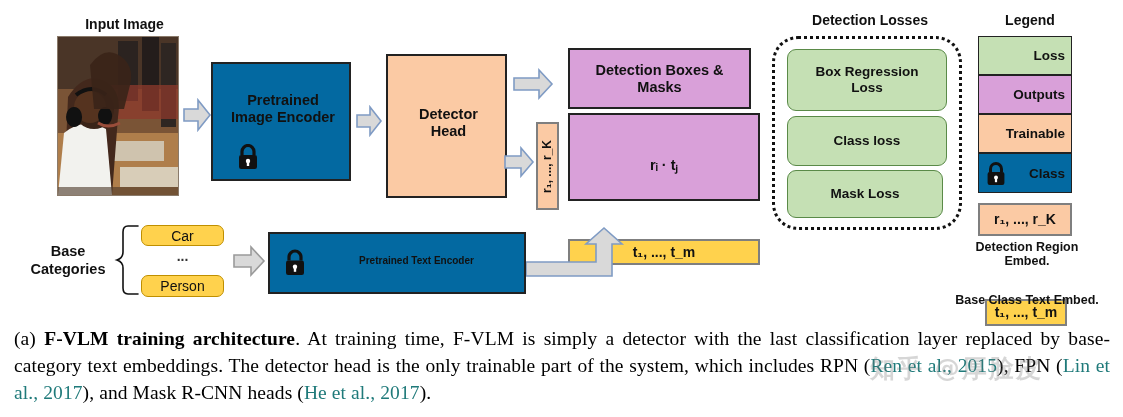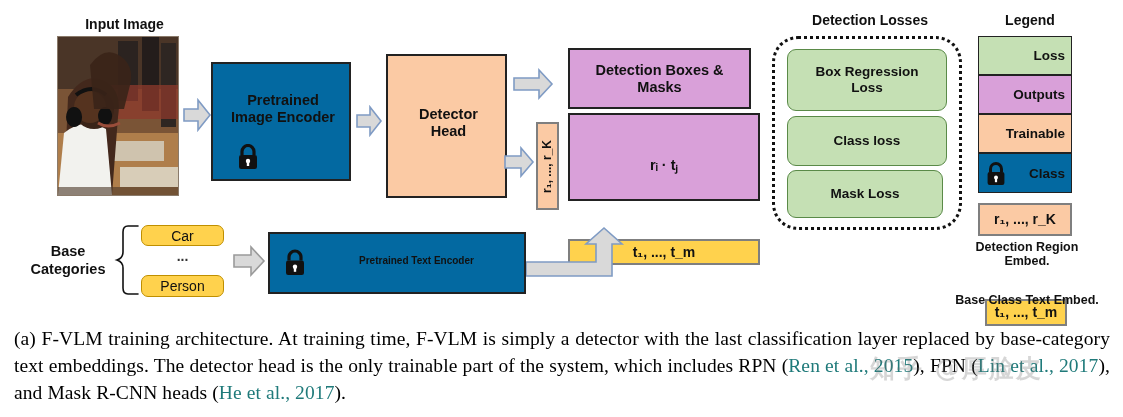--- a/index.html
+++ b/index.html
@@ -41,21 +41,21 @@
 
   
   .legrow{box-sizing:border-box;border:1.5px solid #222;display:flex;align-items:center;
           justify-content:flex-end;font-weight:bold;font-size:13.5px;padding-right:6px;}
 
   .smallcap{font-weight:bold;font-size:12.5px;text-align:center;}
 
   
   .caption{font-family:"Liberation Serif", serif;font-size:19.5px;color:#000;
            line-height:27px;letter-spacing:0.1px;}
-  .caption b{font-weight:normal;}
+  .caption b{font-weight:bold;}
   .cite{color:#1f7a7a;}
 
   .wm{position:absolute;font-family:"DejaVu Sans",sans-serif;
       color:rgba(120,120,120,.30);font-size:25px;font-weight:bold;
       letter-spacing:2px;pointer-events:none;white-space:nowrap;}
 
   
   .photo{background:#6b4a33;overflow:hidden;position:relative;border:1px solid #8a7a6a;}
 </style>
 </head>

